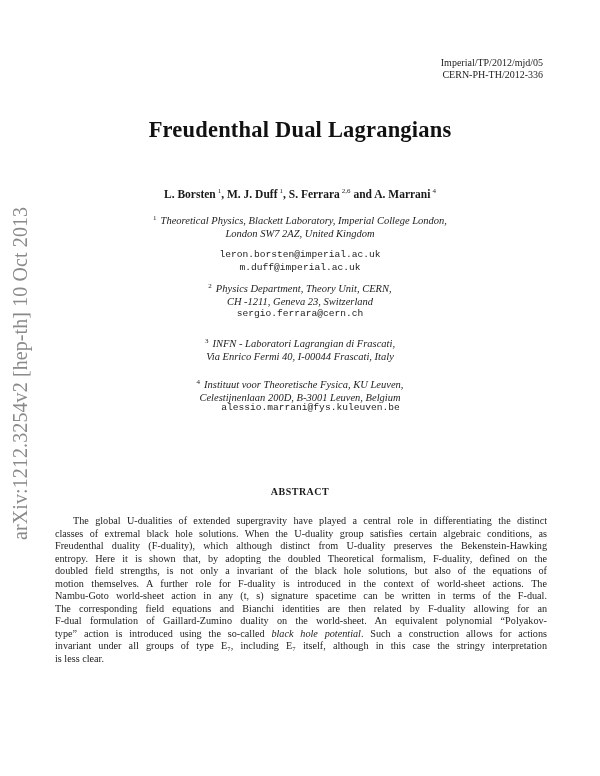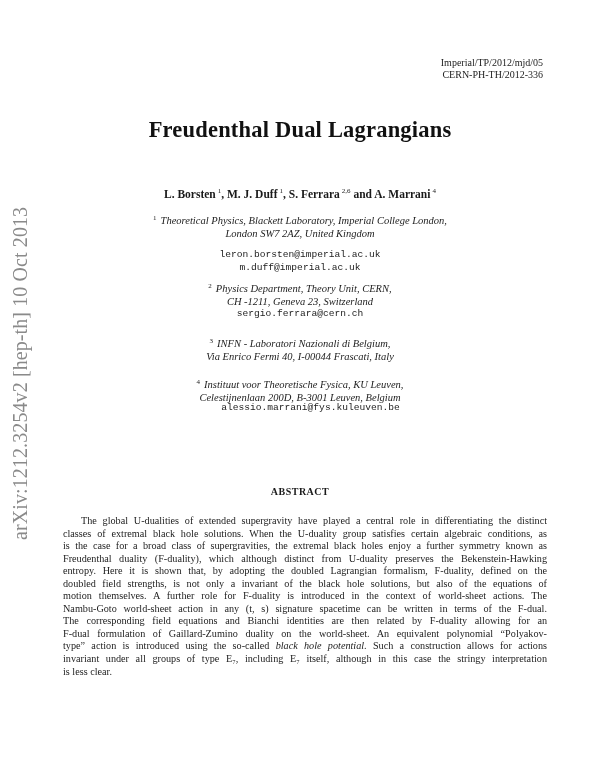--- a/index.html
+++ b/index.html
@@ -116,21 +116,20 @@
       line-height: 12.55px;
       color: #222;
       text-align: justify;
     }
     .abstract-body .line {
       display: block;
       white-space: nowrap;
       text-align-last: justify;
       text-align: justify;
       overflow: hidden;
-      margin-left: 8px;
     }
     .abstract-body .line.first {
       padding-left: 18px;
     }
     .abstract-body .line.last {
       text-align-last: left;
     }
     .abstract-body i { font-style: italic; }
   </style>
 </head>
@@ -163,42 +162,41 @@
 
   <div class="aff" style="top:280px;">
     <div><span class="num">2</span><span>Physics Department, Theory Unit, CERN,</span></div>
     <div>CH -1211, Geneva 23, Switzerland</div>
   </div>
   <div class="email" style="top:308px;">
     <div>sergio.ferrara@cern.ch</div>
   </div>
 
   <div class="aff" style="top:335px;">
-    <div><span class="num">3</span><span>INFN - Laboratori Nazionali di Belgium,</span></div>
+    <div><span class="num">3</span><span>INFN - Laboratori Lagrangian di Frascati,</span></div>
     <div>Via Enrico Fermi 40, I-00044 Frascati, Italy</div>
   </div>
 
   <div class="aff" style="top:368px;margin-top:8px;">
     <div><span class="num">4</span><span>Instituut voor Theoretische Fysica, KU Leuven,</span></div>
     <div>Celestijnenlaan 200D, B-3001 Leuven, Belgium</div>
   </div>
   <div class="email" style="top:402px;padding-left:21px;">
     <div>alessio.marrani@fys.kuleuven.be</div>
   </div>
 
   <div class="arxiv-stamp">arXiv:1212.3254v2  [hep-th]  10 Oct 2013</div>
 
   <div class="abstract-heading">ABSTRACT</div>
 
   <div class="abstract-body">
     <span class="line first">The global U-dualities of extended supergravity have played a central role in differentiating the distinct</span>
     <span class="line">classes of extremal black hole solutions.  When the U-duality group satisfies certain algebraic conditions, as</span>
-    <span class="line">is the case for a broad class of supergravities, the extremal black holes enjoy a further symmetry known as</span>
     <span class="line">Freudenthal duality (F-duality), which although distinct from U-duality preserves the Bekenstein-Hawking</span>
-    <span class="line">entropy.  Here it is shown that, by adopting the doubled Lagrangian formalism, F-duality, defined on the</span>
+    <span class="line">entropy.  Here it is shown that, by adopting the doubled Theoretical formalism, F-duality, defined on the</span>
     <span class="line">doubled field strengths, is not only a invariant of the black hole solutions, but also of the equations of</span>
     <span class="line">motion themselves.  A further role for F-duality is introduced in the context of world-sheet actions.  The</span>
     <span class="line">Nambu-Goto world-sheet action in any (t, s) signature spacetime can be written in terms of the F-dual.</span>
     <span class="line">The corresponding field equations and Bianchi identities are then related by F-duality allowing for an</span>
     <span class="line">F-dual formulation of Gaillard-Zumino duality on the world-sheet.  An equivalent polynomial “Polyakov-</span>
     <span class="line">type” action is introduced using the so-called <i>black hole potential</i>. Such a construction allows for actions</span>
     <span class="line">invariant under all groups of type E₇, including E₇ itself, although in this case the stringy interpretation</span>
     <span class="line last">is less clear.</span>
   </div>
 

